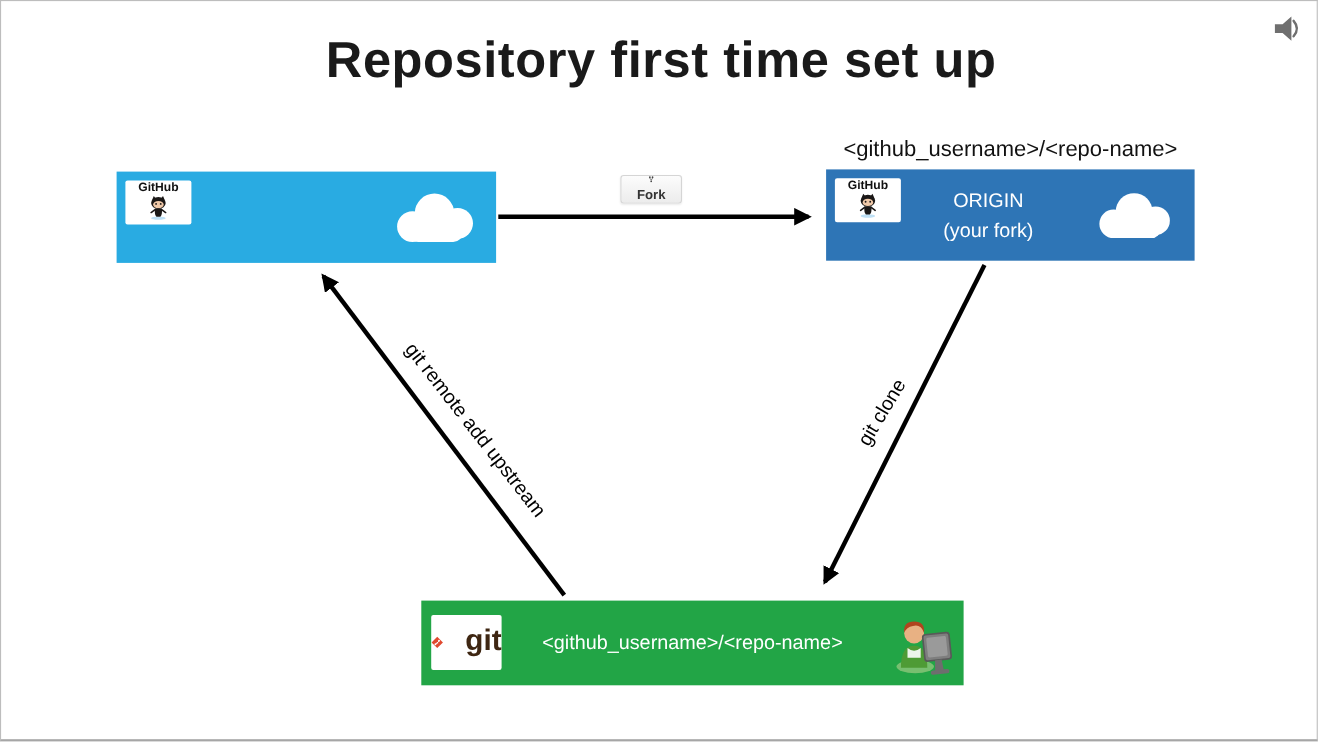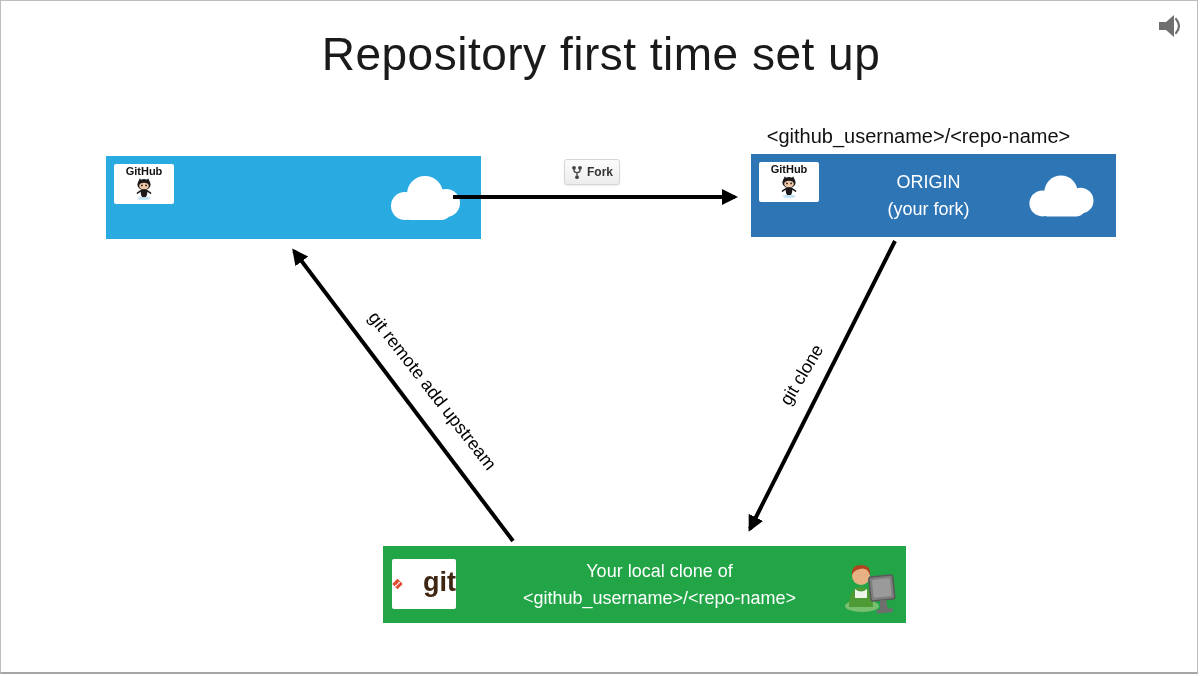--- a/index.html
+++ b/index.html
@@ -1,48 +1,48 @@
 <!DOCTYPE html>
 <html><head>
 <meta charset="utf-8">
 <style>
   html,body{margin:0;padding:0;background:#ffffff;}
   body{width:1200px;height:676px;position:relative;overflow:hidden;
        font-family:"Liberation Sans", sans-serif;-webkit-font-smoothing:antialiased;}
   .slide{position:absolute;left:0;top:0;width:1198px;height:674px;background:#fff;
          border:1px solid #bdbdbd;border-bottom:2px solid #a6a6a6;box-sizing:border-box;}
   .title{position:absolute;left:0;top:26px;width:1200px;text-align:center;
-         font-size:46px;font-weight:400;color:#1a1a1a;letter-spacing:.5px;}
+         font-size:46px;font-weight:700;color:#1a1a1a;letter-spacing:.5px;}
   .speaker{position:absolute;right:12px;top:12px;width:28px;height:26px;}
 
   .box-label{position:absolute;font-size:20px;color:#111;text-align:center;}
   .lbl-upstream{left:105px;top:130px;width:345px;}
   .lbl-origin{left:750px;top:124px;width:335px;}
 
-  .node{position:absolute;display:flex;align-items:center;justify-content:center;padding-left:30px;}
+  .node{position:absolute;display:flex;align-items:center;justify-content:center;}
   .node .inner{color:#fff;font-size:18px;text-align:center;line-height:1.5;}
   .box-upstream{left:105px;top:155px;width:345px;height:83px;background:#29ABE2;}
   .box-origin{left:750px;top:153px;width:335px;height:83px;background:#2E75B6;}
   .box-local{left:382px;top:545px;width:493px;height:77px;background:#22A546;}
 
   .gh-card{position:absolute;left:8px;top:8px;width:60px;height:40px;background:#fff;
            border-radius:2px;display:flex;flex-direction:column;align-items:center;padding-top:2px;box-sizing:border-box;}
   .gh-card .gh-word{font-size:11px;font-weight:700;color:#111;line-height:11px;}
   .cloud{position:absolute;right:14px;top:14px;}
   .box-origin .cloud{right:16px;top:16px;}
 
   .git-card{position:absolute;left:9px;top:13px;width:64px;height:50px;background:#fff;border-radius:2px;
             display:flex;align-items:center;justify-content:center;gap:20px;}
   .git-word{font-size:27px;font-weight:700;color:#3E2612;line-height:27px;margin-top:-4px;}
   .person{position:absolute;right:8px;top:8px;}
 
   .fork-btn{position:absolute;left:563px;top:158px;width:56px;height:26px;box-sizing:border-box;
             background:linear-gradient(#fcfcfc,#ececec);border:1px solid #d5d5d5;border-radius:3px;
             display:flex;align-items:center;justify-content:center;gap:4px;
-            font-size:12px;font-weight:700;color:#333;box-shadow:0 1px 2px rgba(0,0,0,.08);}
+            font-size:12px;font-weight:700;color:#333;box-shadow:0 1px 2px rgba(0,0,0,.08);flex-direction:column;}
 
   .arrows{position:absolute;left:0;top:0;width:1200px;height:676px;pointer-events:none;}
   .arrow-label{position:absolute;font-size:18px;color:#000;white-space:nowrap;}
   .lbl-remote{left:431px;top:390px;transform:translate(-50%,-50%) rotate(52deg);}
   .lbl-clone{left:801px;top:374px;transform:translate(-50%,-50%) rotate(-59deg);}
 </style>
 </head>
 <body>
 
 <div class="slide">
@@ -127,21 +127,20 @@
       <svg width="30" height="30" viewBox="0 0 34 34">
         <polygon points="17,1 33,17 17,33 1,17" fill="#E0492F"></polygon>
         <path d="M12 23 L22 13" stroke="#fff" stroke-width="2.4"></path>
         <circle cx="12" cy="22.5" r="2.8" fill="#fff"></circle>
         <circle cx="22" cy="12.5" r="2.8" fill="#fff"></circle>
         <circle cx="17.5" cy="18" r="2.4" fill="#fff"></circle>
       </svg>
       <span class="git-word">git</span>
     </div>
     <div class="inner">
-      <div>Your local clone of</div>
       <div>&lt;github_username&gt;/&lt;repo-name&gt;</div>
     </div>
     <svg class="person" width="58" height="62" viewBox="0 0 58 62">
       <ellipse cx="22" cy="52" rx="17" ry="6" fill="#8FC57A" opacity="0.8"></ellipse>
       <path d="M9 53 Q9 33 21 33 Q33 33 33 53 Z" fill="#4E9B35"></path>
       <circle cx="21" cy="22" r="9" fill="#E8B183"></circle>
       <path d="M12 21 Q11 11 21 11 Q31 11 30 21 Q27 13 20 15 Q14 16 12 21 Z" fill="#B1441E"></path>
       <path d="M15 35 Q21 40 27 35 L27 44 L15 44 Z" fill="#fff" opacity="0.9"></path>
       <g transform="rotate(-6 42 36)">
         <rect x="30" y="22" width="24" height="24" rx="2.5" fill="#7E7E7E" stroke="#595959" stroke-width="1.5"></rect>

